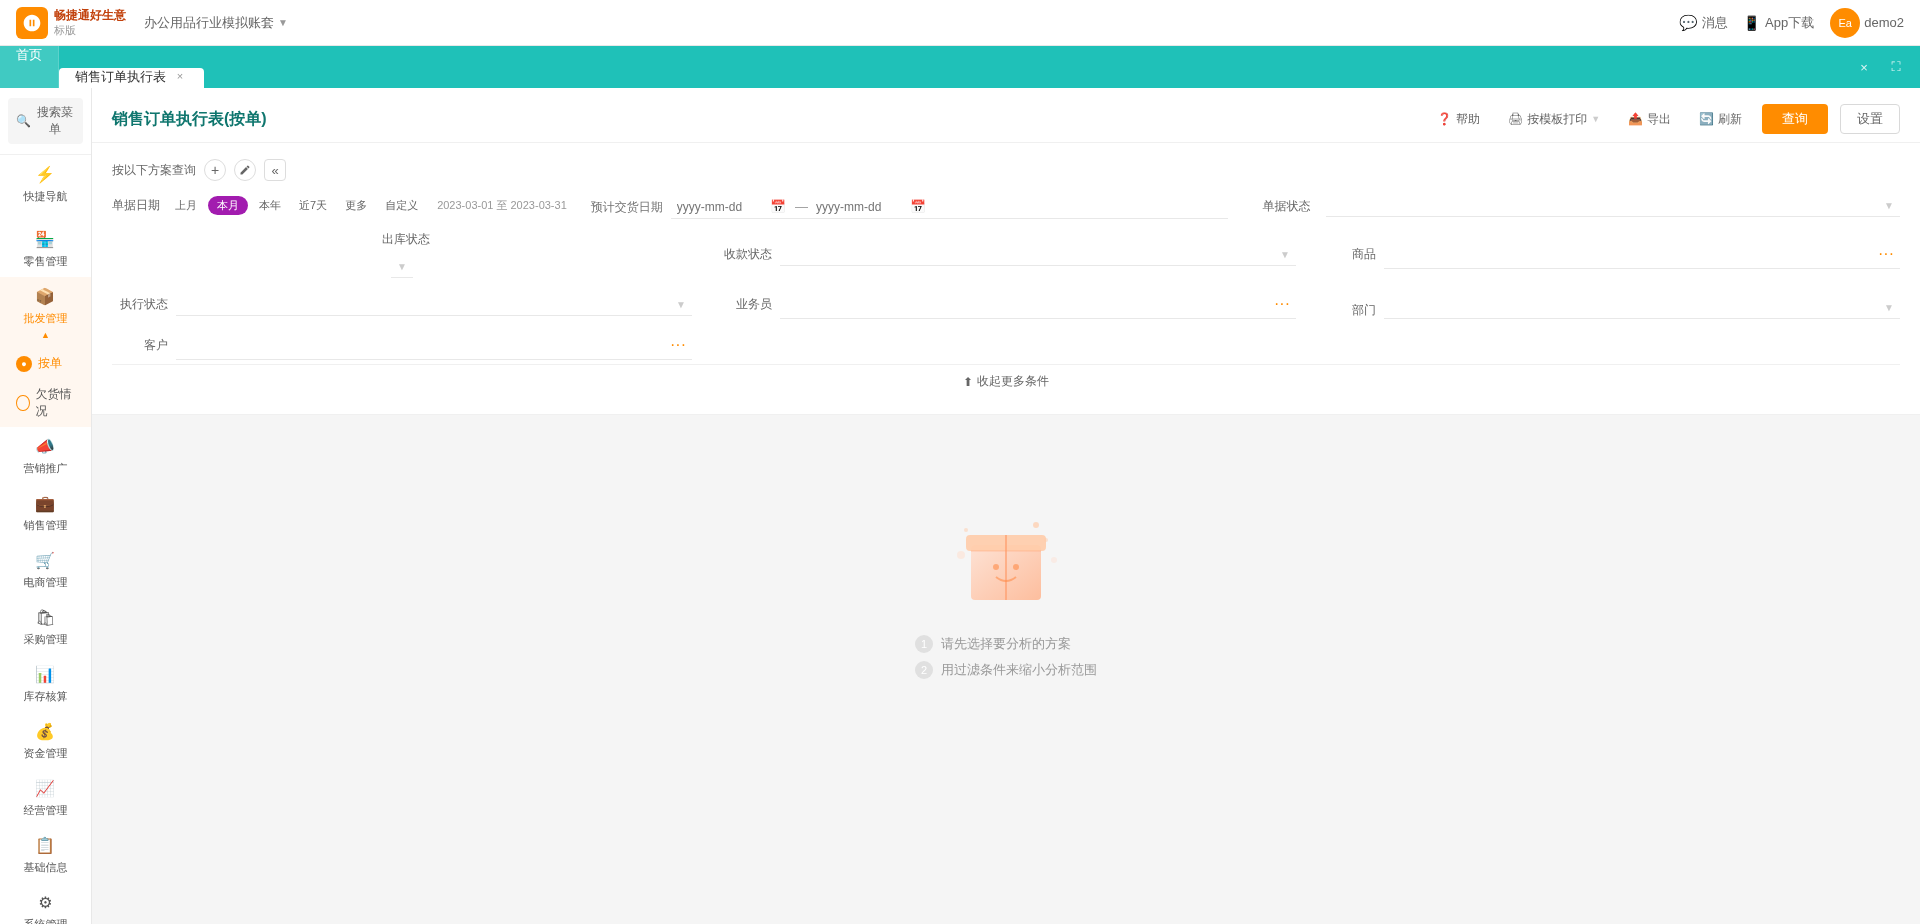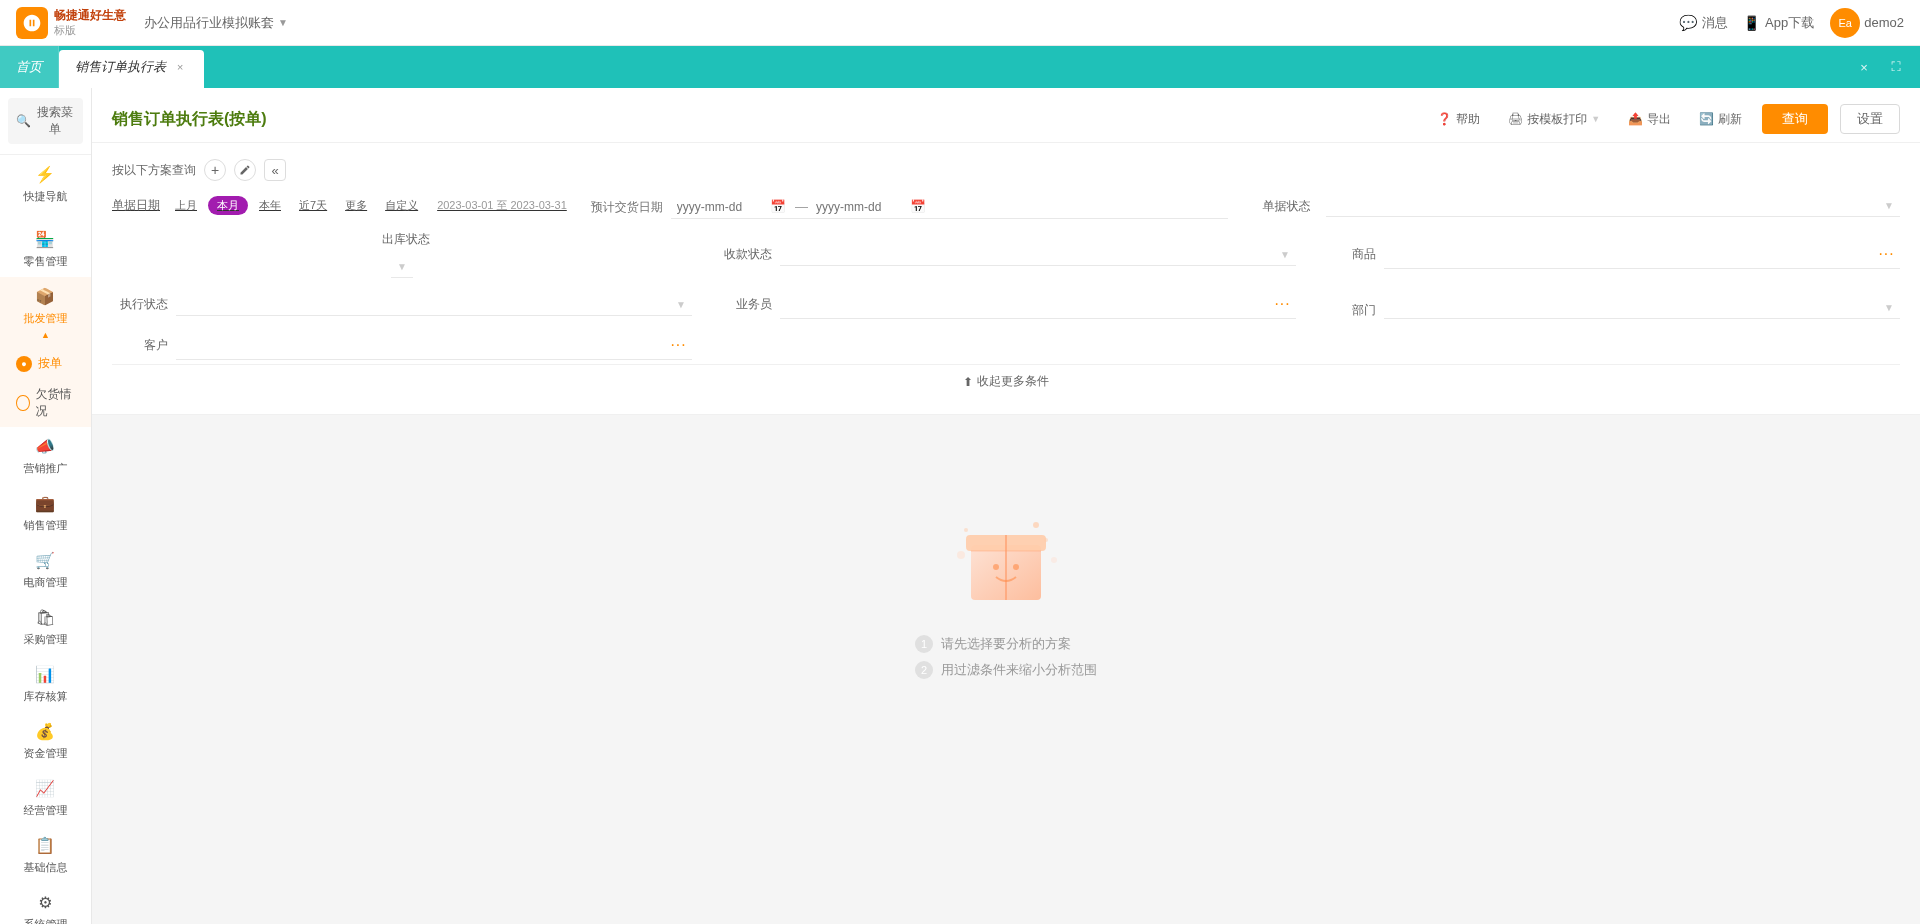--- a/index.html
+++ b/index.html
@@ -31,31 +31,29 @@
     .tab-bar {
       height: 42px;
       background: #1fc1b8;
       display: flex;
       align-items: stretch;
       padding: 0;
       flex-shrink: 0;
     }
     .tab-item {
       display: flex;
-      align-items: center;
       padding: 0 16px;
       cursor: pointer;
       color: rgba(255,255,255,0.85);
       font-size: 13px;
       gap: 6px;
       border-right: 1px solid rgba(255,255,255,0.15);
-      font-style: italic;
     }
     .tab-item.home { background: rgba(255,255,255,0.15); color: #fff; }
-    .tab-item.active { background: #fff; color: #333; border-radius: 4px 4px 0 0; margin-top: 4px; padding-bottom: 4px; border-right: none; }
+    .tab-item.active { background: #fff; color: #333; border-radius: 4px 4px 0 0; margin-top: 22px; padding-bottom: 4px; border-right: none; }
     .tab-item .tab-close { width: 16px; height: 16px; display: flex; align-items: center; justify-content: center; border-radius: 50%; color: #999; font-size: 11px; }
     .tab-spacer { flex: 1; }
     .tab-controls { display: flex; align-items: center; padding: 0 12px; gap: 8px; }
     .tab-ctrl-btn { color: rgba(255,255,255,0.85); cursor: pointer; width: 24px; height: 24px; display: flex; align-items: center; justify-content: center; border-radius: 4px; }
 
     
     .main-layout { display: flex; flex: 1; overflow: hidden; }
 
     
     .sidebar {
@@ -95,21 +93,21 @@
 
     
     .page-header {
       background: #fff;
       padding: 16px 20px 8px;
       display: flex;
       align-items: center;
       justify-content: space-between;
       border-bottom: 1px solid #f0f0f0;
     }
-    .page-title { font-size: 16px; font-weight: bold; color: #4d7c0f; }
+    .page-title { font-size: 16px; font-weight: bold; color: #0f766e; }
     .page-actions { display: flex; align-items: center; gap: 12px; }
     .page-action-btn {
       display: flex;
       align-items: center;
       gap: 4px;
       color: #666;
       font-size: 12px;
       cursor: pointer;
       padding: 4px 8px;
     }
@@ -420,21 +418,21 @@
         <div class="scheme-edit-btn">
           <svg width="12" height="12" viewBox="0 0 24 24" fill="currentColor">
               <path d="M3 17.25V21h3.75L17.81 9.94l-3.75-3.75L3 17.25zM20.71 7.04c.39-.39.39-1.02 0-1.41l-2.34-2.34c-.39-.39-1.02-.39-1.41 0l-1.83 1.83 3.75 3.75 1.83-1.83z"></path>
             </svg>
         </div>
         <div class="scheme-collapse-btn">«</div>
       </div>
 
       <div style="display:flex; align-items:flex-start; gap:24px; margin-bottom:12px;">
 
-        <div style="display:flex; align-items:center; gap:8px; min-width:380px;text-decoration:underline;">
+        <div style="display:flex; align-items:center; gap:8px; min-width:380px;">
           <span style="font-size:12px;color:#666;white-space:nowrap;">单据日期</span>
           <div class="date-tags">
             <span class="date-tag">上月</span>
             <span class="date-tag active">本月</span>
             <span class="date-tag">本年</span>
             <span class="date-tag">近7天</span>
             <span class="date-tag">更多</span>
             <span class="date-tag">自定义</span>
           </div>
           <span style="font-size:11px;color:#999;margin-left:4px;">2023-03-01 至 2023-03-31</span>

